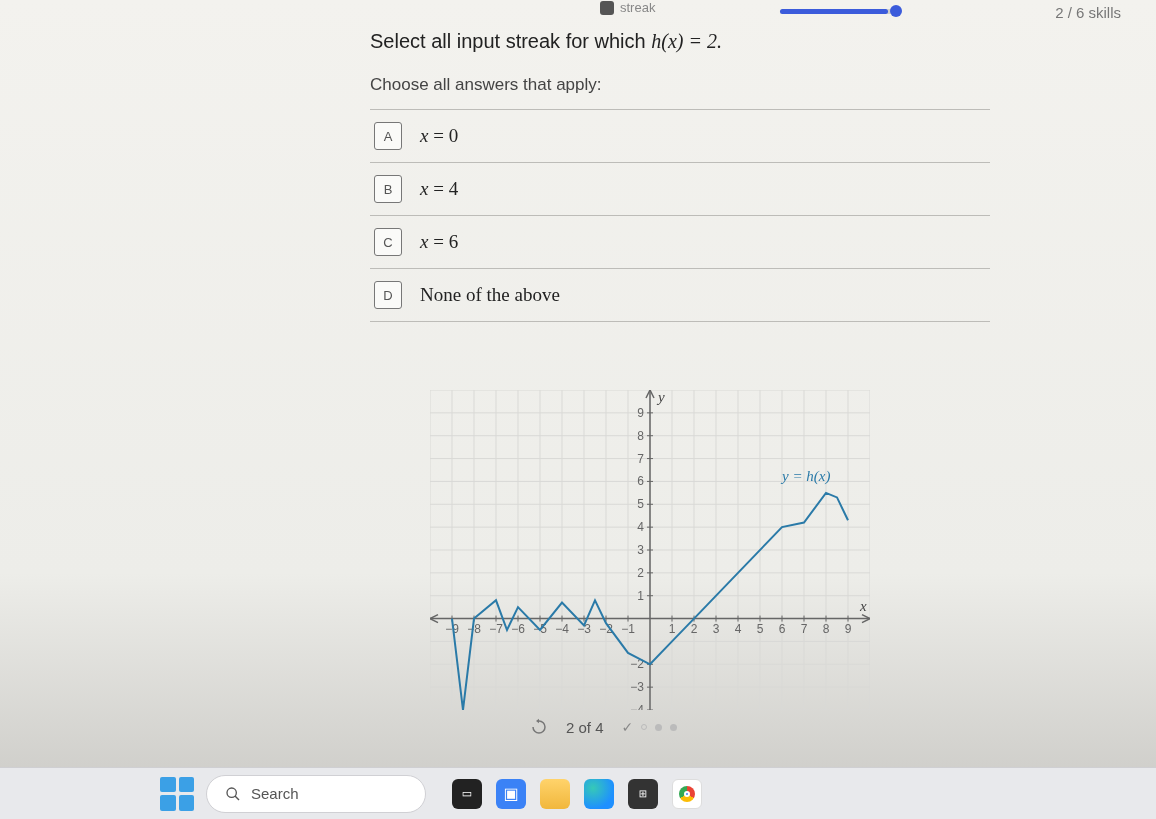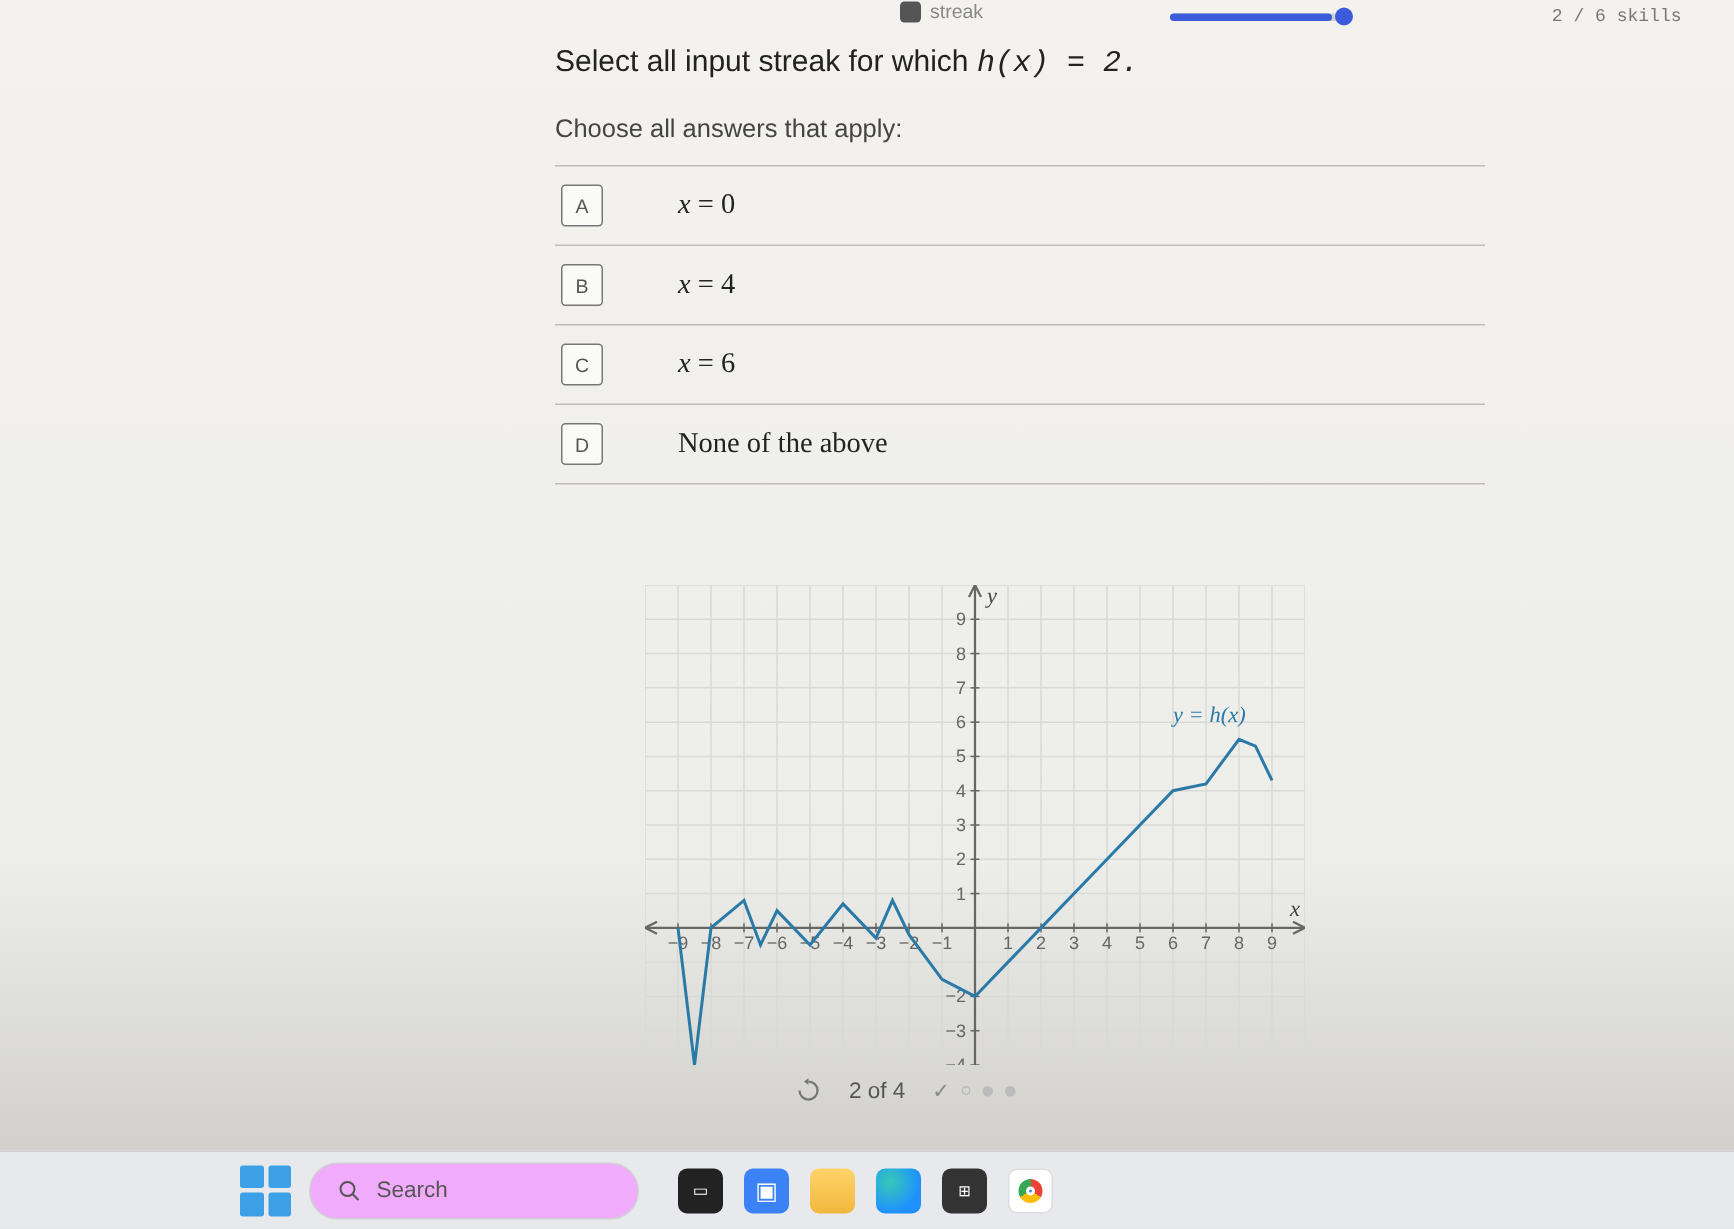--- a/index.html
+++ b/index.html
@@ -53,35 +53,35 @@
     width: 100%; height: 5px; background: #d0cfcb; border-radius: 3px; position: relative;
   }
   .progress-fill {
     position:absolute; left:0; top:0; bottom:0; width:90%; background:#3b5bdb; border-radius:3px;
   }
   .progress-knob {
     position:absolute; right:-2px; top:-4px; width:12px;height:12px;border-radius:50%;background:#3b5bdb;
   }
   .skills-count {
     position:absolute; right:35px; top:4px;
-    font-size: 12px; color: #777; font-family: Liberation Mono, monospace;
+    font-size: 15px; color: #777;
   }
   .content {
     position: absolute;
     left: 370px;
     top: 30px;
     width: 620px;
   }
   .question {
     font-size: 20px;
     color: #222;
     font-weight: 500;
     margin-bottom: 22px;
   }
-  .question .math { font-style: italic; font-family: Liberation Mono, monospace;}
+  .question .math { font-style: italic; font-family: Liberation Serif, serif;}
   .instruct {
     font-size: 17px;
     color: #444;
     margin-bottom: 14px;
   }
   .choices { }
   .choice {
     display:flex;
     align-items:center;
     gap: 18px;
@@ -94,21 +94,20 @@
     width: 28px; height: 28px;
     border: 1.5px solid #777;
     border-radius: 3px;
     display:flex;align-items:center;justify-content:center;
     font-size: 13px; color:#555; background:#fafaf8;
   }
   .choice-label {
     font-size: 19px;
     font-family: "Times New Roman", serif;
     color:#222;
-    margin-left:32px;
   }
   .choice-label .var{font-style:italic;}
 
   .graph-wrap {
     position:absolute;
     left: 430px;
     top: 390px;
     width: 440px;
     height: 320px;
   }
@@ -150,21 +149,21 @@
     width:34px;height:34px;display:grid;grid-template-columns:1fr 1fr;grid-template-rows:1fr 1fr;gap:3px;
     cursor:pointer;
   }
   .sq{border-radius:2px;}
   .sq1{background:#3ba0e6;}
   .sq2{background:#3ba0e6;}
   .sq3{background:#3ba0e6;}
   .sq4{background:#3ba0e6;}
   .search-box {
     display:flex;align-items:center;gap:10px;
-    background:#f0abfc;border:1px solid #d0d0d4;border-radius:22px;
+    background:#ffffff;border:1px solid #d0d0d4;border-radius:22px;
     padding: 6px 18px; width: 220px; height:38px;
     cursor:text;
   }
   .search-icon{width:16px;height:16px;}
   .search-text{color:#555;font-size:15px;}
   .task-icons{display:flex;gap:14px;align-items:center;margin-left:14px;}
   .ticon{width:30px;height:30px;border-radius:6px;display:flex;align-items:center;justify-content:center;cursor:pointer;}
   .ticon.black{background:#222;}
   .ticon.blue{background:#3b82f6;}
   .ticon.folder{background:linear-gradient(#ffd36b,#f1b73c);}

